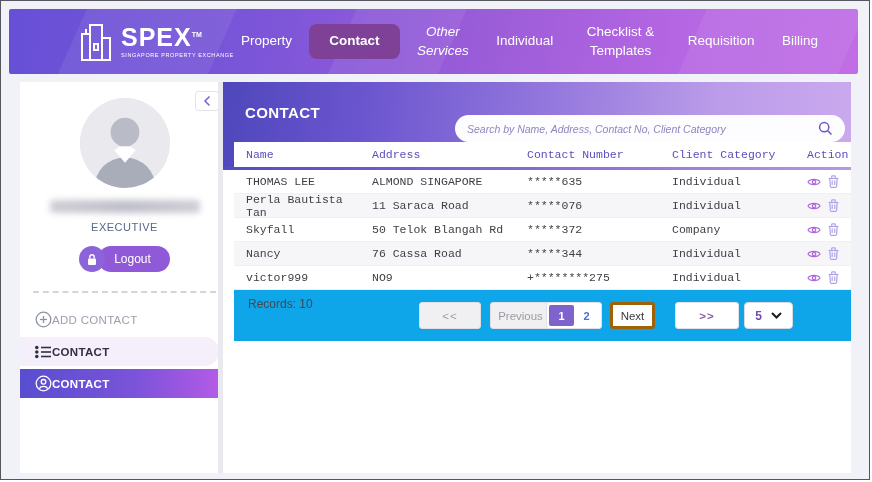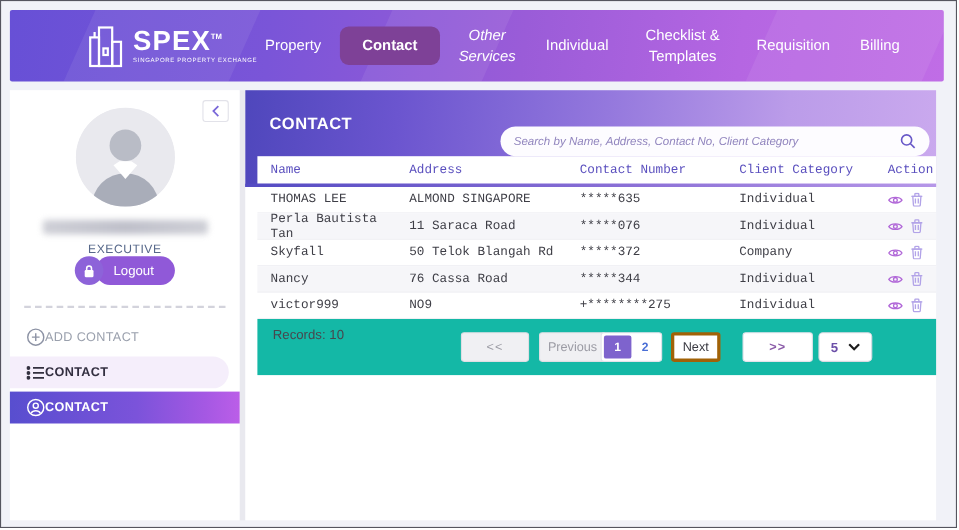--- a/index.html
+++ b/index.html
@@ -18,26 +18,26 @@
   .logo-name { font-size:25px; font-weight:bold; letter-spacing:1px; line-height:1; }
   .logo-name sup { font-size:7px; font-weight:bold; letter-spacing:0; }
   .logo-tag { font-size:5.5px; letter-spacing:0.6px; margin-top:2px; white-space:nowrap; }
   .nav-items { position:absolute; left:222px; right:30px; top:0; bottom:0; display:flex; align-items:center; justify-content:space-between; }
   .nav-item { color:#fff; font-size:13.5px; font-weight:500; text-align:center; line-height:1.35; padding:7px 10px; cursor:pointer; white-space:nowrap; }
   .nav-item.wrap-sm { max-width:72px; white-space:normal;font-style:italic; }
   .nav-item.wrap-md { max-width:100px; white-space:normal; }
   .nav-item.active { background:#7e4197; border-radius:8px; padding:8px 20px; font-weight:600; }
 
   
-  .sidebar { position:absolute; left:8px; top:81px; width:209px; height:391px; background:#fff; }
+  .sidebar { position:absolute; left:19px; top:81px; width:209px; height:391px; background:#fff; }
   .collapse-btn { position:absolute; right:10px; top:9px; width:24px; height:20px; background:#fff; border:1px solid #e2e2e9; border-radius:3px; display:flex; align-items:center; justify-content:center; cursor:pointer; color:#7a68d8; }
   .avatar { width:90px; height:90px; border-radius:50%; overflow:hidden; background:#e9e9ee; margin:16px auto 0; }
   .name-blur { width:150px; height:13px; margin:12px auto 0; border-radius:3px; background:linear-gradient(90deg,#c2c3cc,#aeafbc,#c2c3cc); filter:blur(3px); opacity:.8; }
   .role { text-align:center; font-size:11px; color:#57688a; letter-spacing:.5px; margin-top:8px; }
-  .logout-row { display:flex; align-items:flex-end; justify-content:center; }
+  .logout-row { display:flex; align-items:flex-end; justify-content:center; margin-top:13px; }
   .lock-circle { width:26px; height:26px; border-radius:50%; background:#8d63d9; display:flex; align-items:center; justify-content:center; position:relative; z-index:2; cursor:pointer; }
   .logout-btn { background:#9059d8; color:#fff; font-size:12px; border:none; border-radius:14px; padding:6px 19px 6px 16px; margin-left:-7px; cursor:pointer; font-family:inherit; }
   .dash-divider { border-top:2px dashed #d3d3dc; margin:19px 13px 12px; }
   .menu { display:flex; flex-direction:column; }
   .menu-item { display:flex; align-items:center; height:29px; padding-left:15px; margin-bottom:3px; cursor:pointer; font-size:11.5px; letter-spacing:.3px; }
   .menu-item.add { color:#9aa0ad; font-weight:500; }
   .menu-item.add .mi-icon { color:#8d93a5; }
   .menu-item.plain { background:#f5eefb; border-radius:0 16px 16px 0; margin-right:10px; color:#332f40; font-weight:bold; }
   .menu-item.plain .mi-icon { color:#33303f; }
   .menu-item.active { background:linear-gradient(90deg,#584ecf 0%,#7b53da 55%,#a558e3 85%,#bb5ee8 100%); color:#fff; font-weight:bold; }
@@ -60,21 +60,21 @@
   .th { font-size:11.5px; color:#5a4fbe; font-weight:500; }
   .cell { padding-left:12px;font-family:Liberation Mono, monospace; }
   .c0{width:126px;} .c1{width:155px;} .c2{width:145px;} .c3{width:135px;} .c4{flex:1;}
   .table-body { margin-left:11px; }
   .row { display:flex; align-items:center; height:24px; border-bottom:1px solid #f0f0f4; font-size:11.5px; color:#3e3e46; }
   .row:nth-child(even) { background:#f6f6f9; }
   .action-cell { display:flex; align-items:center; gap:7px; }
   .icon-btn { display:flex; align-items:center; cursor:pointer; background:none; border:none; padding:0; }
 
   
-  .pagination { position:relative; margin-left:11px; height:51px; background:#14b8a6; }
+  .pagination { position:relative; margin-left:11px; height:51px; background:#0ea5e9; }
   .records { position:absolute; left:14px; top:7px; font-size:12px; color:#47474e; }
   .pgbtn { position:absolute; top:12px; height:27px; border-radius:3px; font-family:inherit; font-size:11.5px; display:flex; align-items:center; justify-content:center; cursor:pointer; }
   .pg-disabled { background:#f0f0f3; border:1px solid #dedee3; color:#9b9ba4; }
   .pg-first { left:185px; width:62px; letter-spacing:1px; }
   .pg-prev { left:256px; width:61px; }
   .pg-pages { left:312px; width:56px; background:#fff; border:1px solid #e2e2ea; padding:2px; gap:0; }
   .pg-page { width:25px; height:21px; display:flex; align-items:center; justify-content:center; font-size:11px; font-weight:bold; color:#4a6fd6; cursor:pointer; border-radius:2px; }
   .pg-page.active { background:#7e63cd; color:#fff; }
   .pg-next { left:376px; width:45px; background:#fff; border:3px solid #a16207; color:#3a3a42; }
   .pg-last { left:441px; width:64px; background:#fff; border:1px solid #e2e2ea; color:#8a5aa8; font-weight:bold; letter-spacing:1px; }

